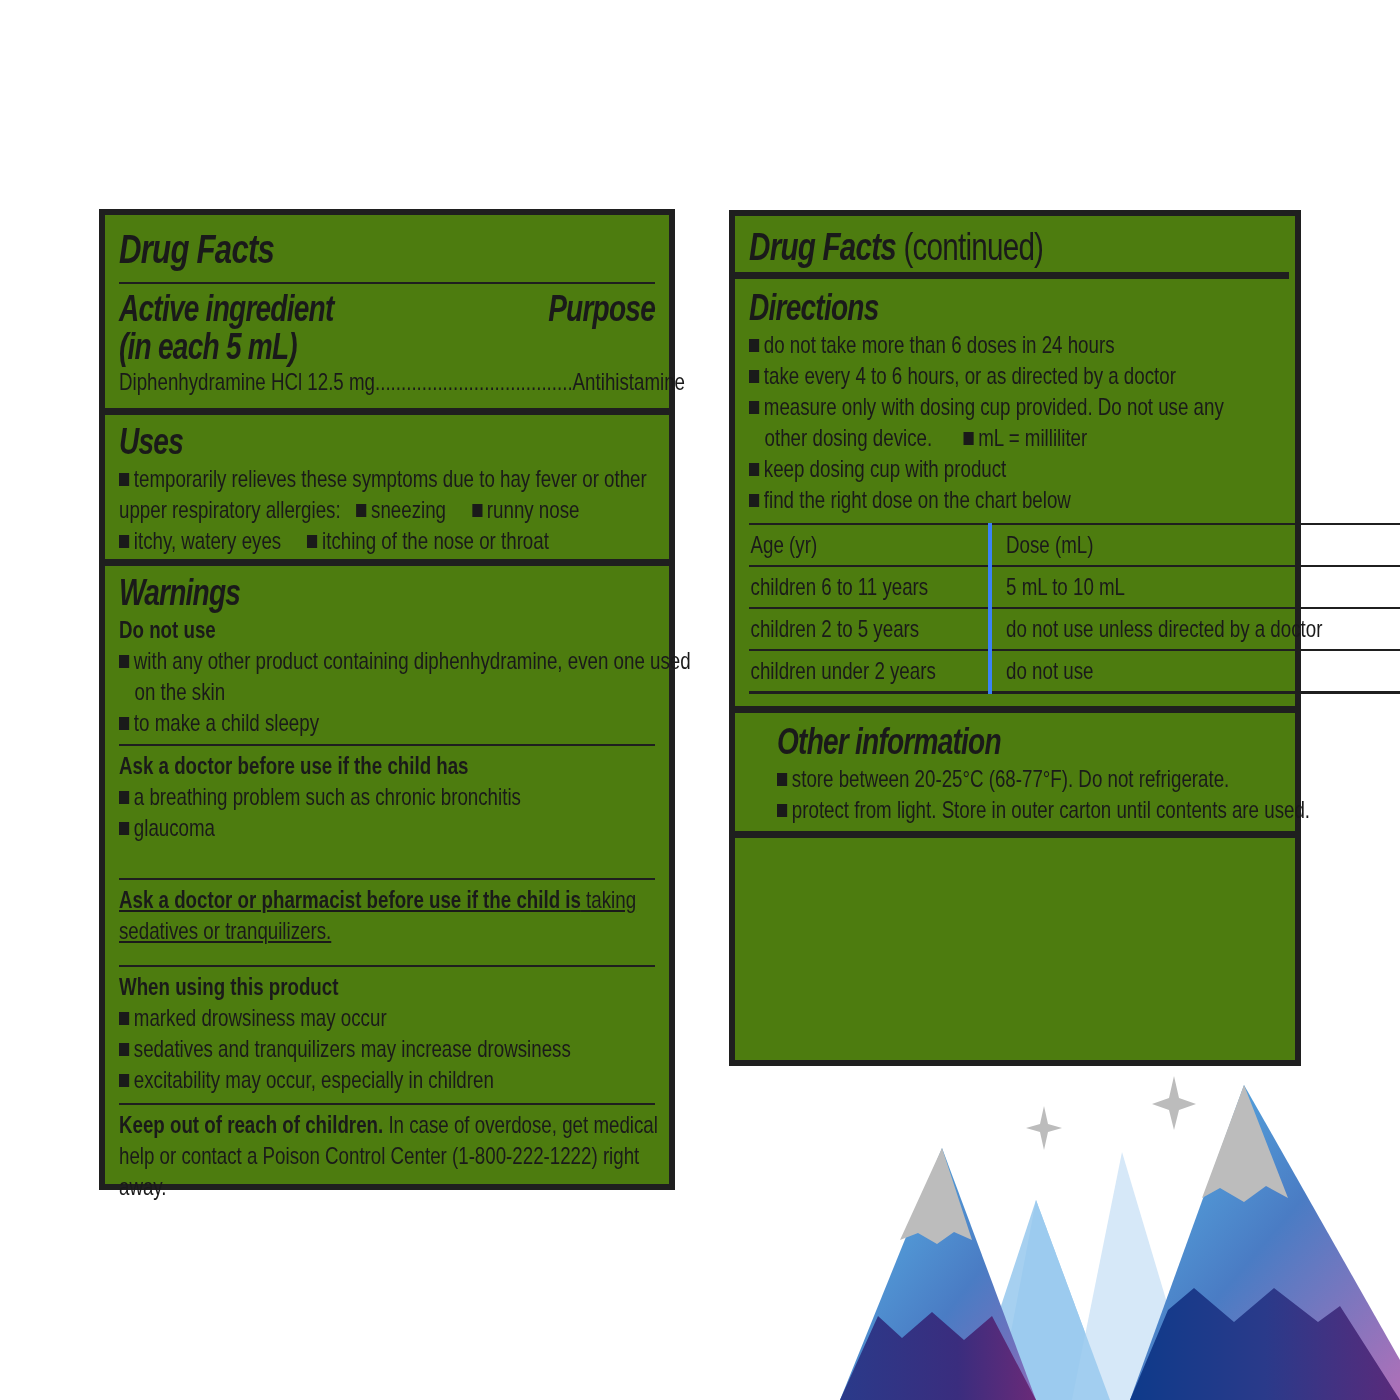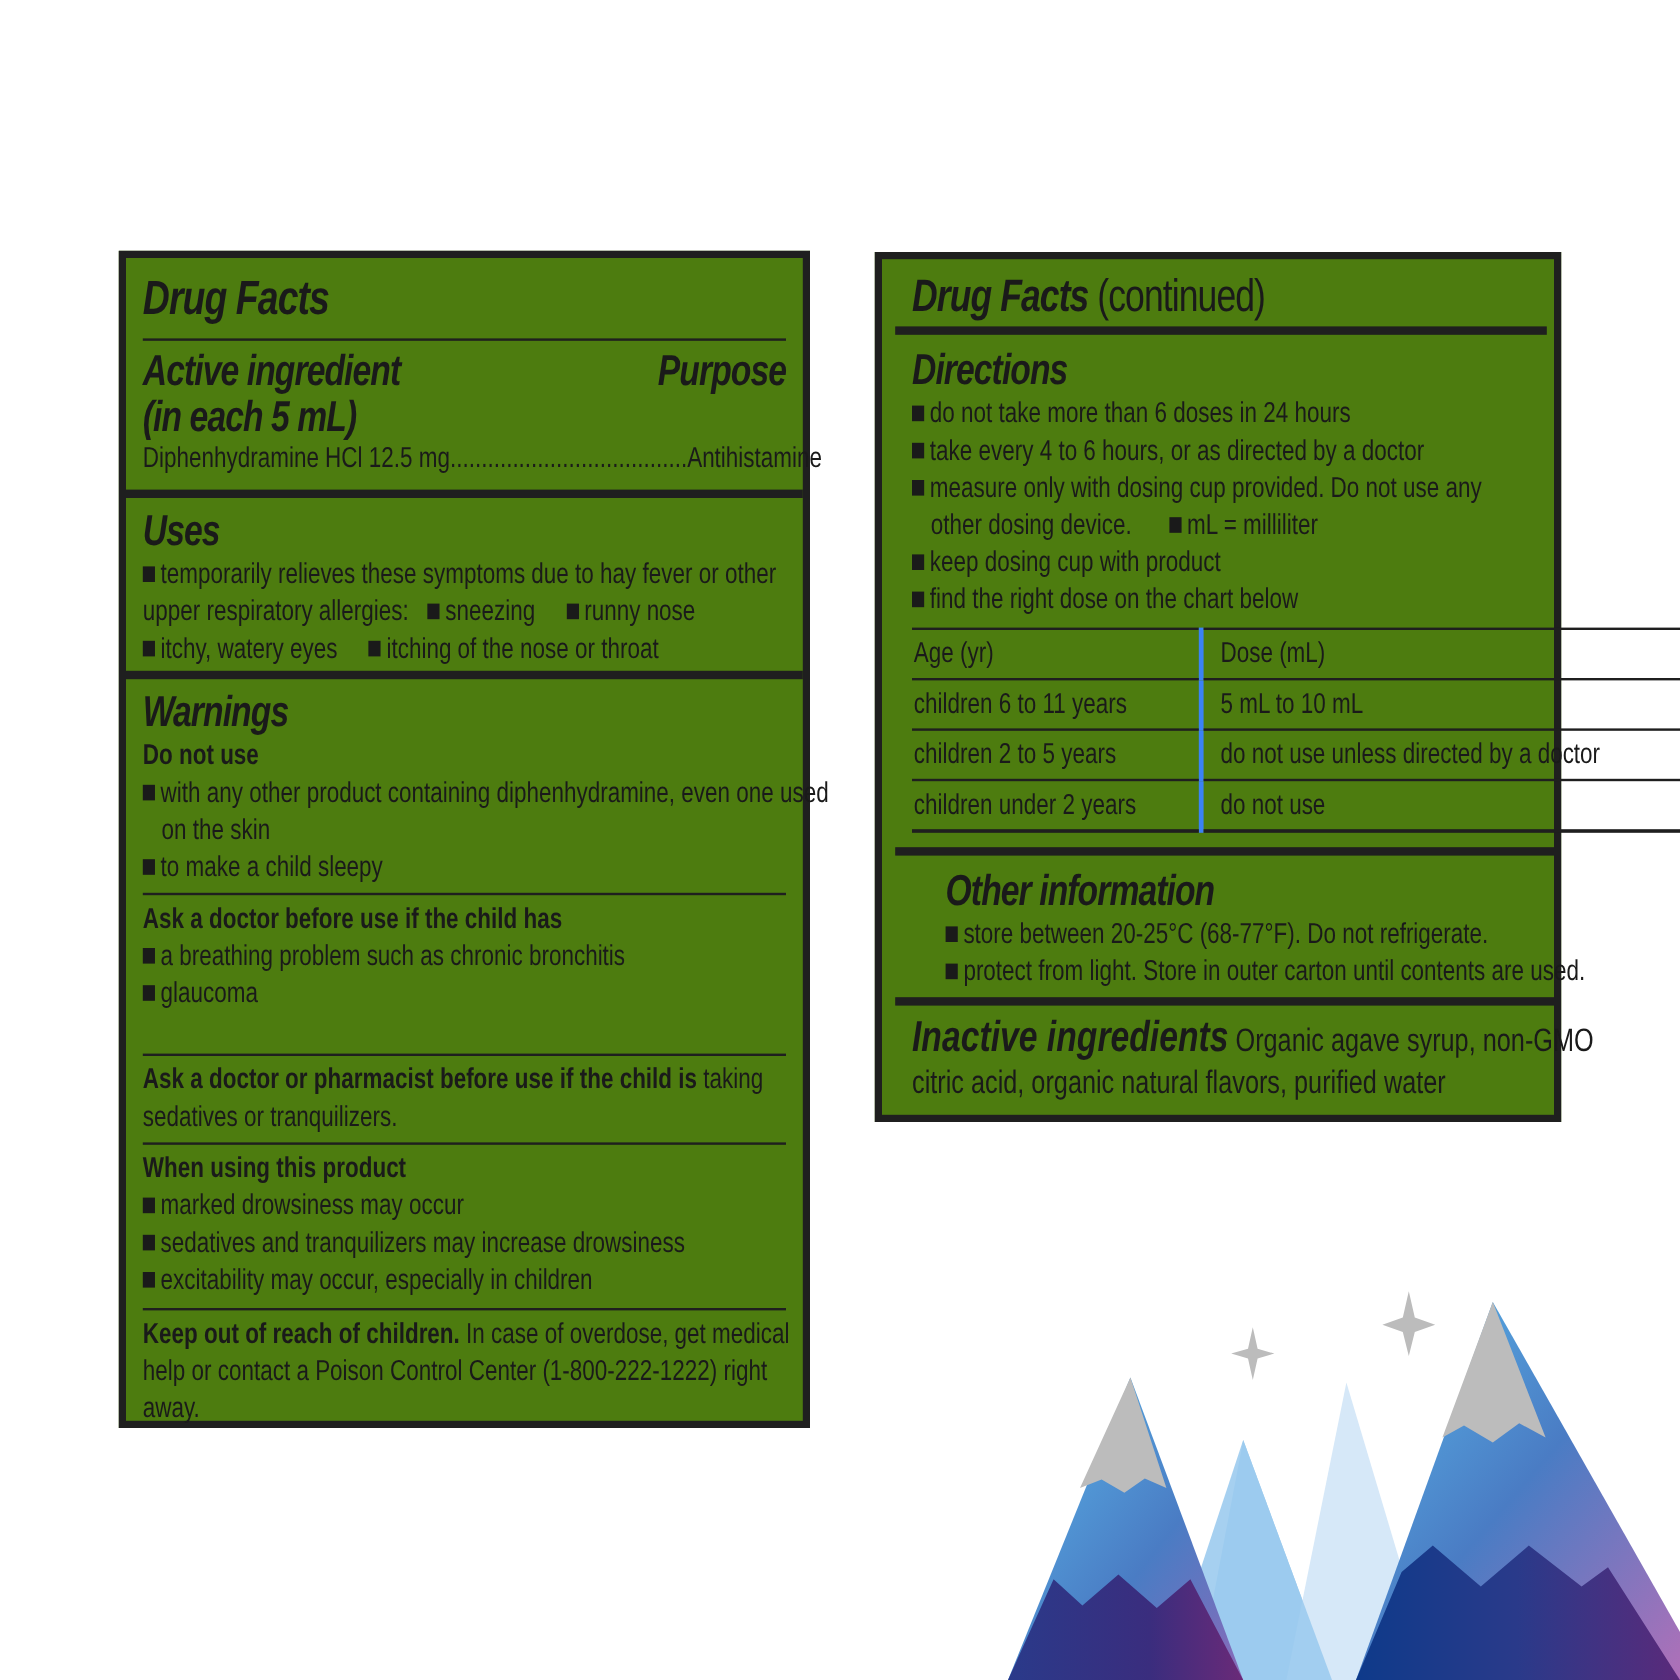--- a/index.html
+++ b/index.html
@@ -55,40 +55,40 @@
     <span class="body-line" style="padding-left:20px;">on the skin</span>
     <span class="body-line"><span class="bullet"></span><span>to make a child sleepy</span></span>
   </div>
   <div class="thin-rule" style="margin:6px 14px 0 14px;"></div>
   <div class="sec" style="padding-top:4px; height:132px;">
     <span class="body-line bold">Ask a doctor before use if the child has</span>
     <span class="body-line"><span class="bullet"></span><span>a breathing problem such as chronic bronchitis</span></span>
     <span class="body-line"><span class="bullet"></span><span>glaucoma</span></span>
   </div>
   <div class="thin-rule" style="margin:0 14px;"></div>
-  <div class="sec" style="padding-top:4px; height:72px;">
+  <div class="sec" style="padding-top:4px; height:85px;text-decoration:underline;">
     <span class="body-line"><span class="bold">Ask a doctor or pharmacist before use if the child is</span><span> taking</span></span>
     <span class="body-line">sedatives or tranquilizers.</span>
   </div>
   <div class="thin-rule" style="margin:0 14px;"></div>
   <div class="sec" style="padding-top:4px; height:136px;">
     <span class="body-line bold">When using this product</span>
     <span class="body-line"><span class="bullet"></span><span>marked drowsiness may occur</span></span>
     <span class="body-line"><span class="bullet"></span><span>sedatives and tranquilizers may increase drowsiness</span></span>
     <span class="body-line"><span class="bullet"></span><span>excitability may occur, especially in children</span></span>
   </div>
   <div class="thin-rule" style="margin:0 14px;"></div>
   <div class="sec" style="padding-top:4px;">
     <span class="body-line"><span class="bold">Keep out of reach of children.</span><span> In case of overdose, get medical</span></span>
     <span class="body-line">help or contact a Poison Control Center (1-800-222-1222) right</span>
     <span class="body-line">away.</span>
   </div>
 </div>
 
-<div class="panel" style="left:729px; top:210px; width:572px; height:725px;padding-left:11px;">
+<div class="panel" style="left:729px; top:210px; width:572px; height:856px;">
   <div class="sec" style="padding-top:10px; height:56px;">
     <span class="h-italic" style="font-size:38px;"><span>Drug Facts</span><span style="font-weight:normal; font-style:normal;"> (continued)</span></span>
   </div>
   <div class="thick-rule" style="margin-right:6px;"></div>
   <div class="sec" style="padding-top:8px;">
     <div><span class="h-italic">Directions</span></div>
     <span class="body-line"><span class="bullet"></span><span>do not take more than 6 doses in 24 hours</span></span>
     <span class="body-line"><span class="bullet"></span><span>take every 4 to 6 hours, or as directed by a doctor</span></span>
     <span class="body-line"><span class="bullet"></span><span>measure only with dosing cup provided. Do not use any</span></span>
     <span class="body-line" style="padding-left:20px;"><span>other dosing device.</span>&nbsp;&nbsp;&nbsp;&nbsp;&nbsp;&nbsp;<span class="bullet"></span><span>mL = milliliter</span></span>
@@ -115,24 +115,20 @@
     </tbody>
       </table>
   </div>
   <div class="thick-rule" style="margin-top:12px;"></div>
   <div class="sec" style="padding-top:8px; height:118px;margin-left:28px;">
     <div><span class="h-italic">Other information</span></div>
     <span class="body-line"><span class="bullet"></span><span>store between 20-25°C (68-77°F). Do not refrigerate.</span></span>
     <span class="body-line"><span class="bullet"></span><span>protect from light. Store in outer carton until contents are used.</span></span>
   </div>
   <div class="thick-rule"></div>
-  <div class="sec" style="padding-top:8px;">
-    <span class="body-line" style="font-size:27px; line-height:36px;"><span style="font-weight:bold; font-style:italic; font-size:36px;">Inactive ingredients</span><span> Organic agave syrup, non-GMO</span></span>
-    <span class="body-line" style="font-size:27px; line-height:34px;">citric acid, organic natural flavors, purified water</span>
-  </div>
 </div>
 
 <svg style="position:absolute; left:840px; top:1070px;" width="560" height="330" viewBox="0 0 560 330">
   <defs>
     <linearGradient id="gA" x1="0" y1="0" x2="1" y2="1">
       <stop offset="0" stop-color="#5ab8ea"></stop>
         <stop offset="0.6" stop-color="#4a7cc4"></stop>
         <stop offset="1" stop-color="#8a6ab8"></stop>
     </linearGradient>
     <linearGradient id="gB" x1="0" y1="0" x2="1" y2="0">

